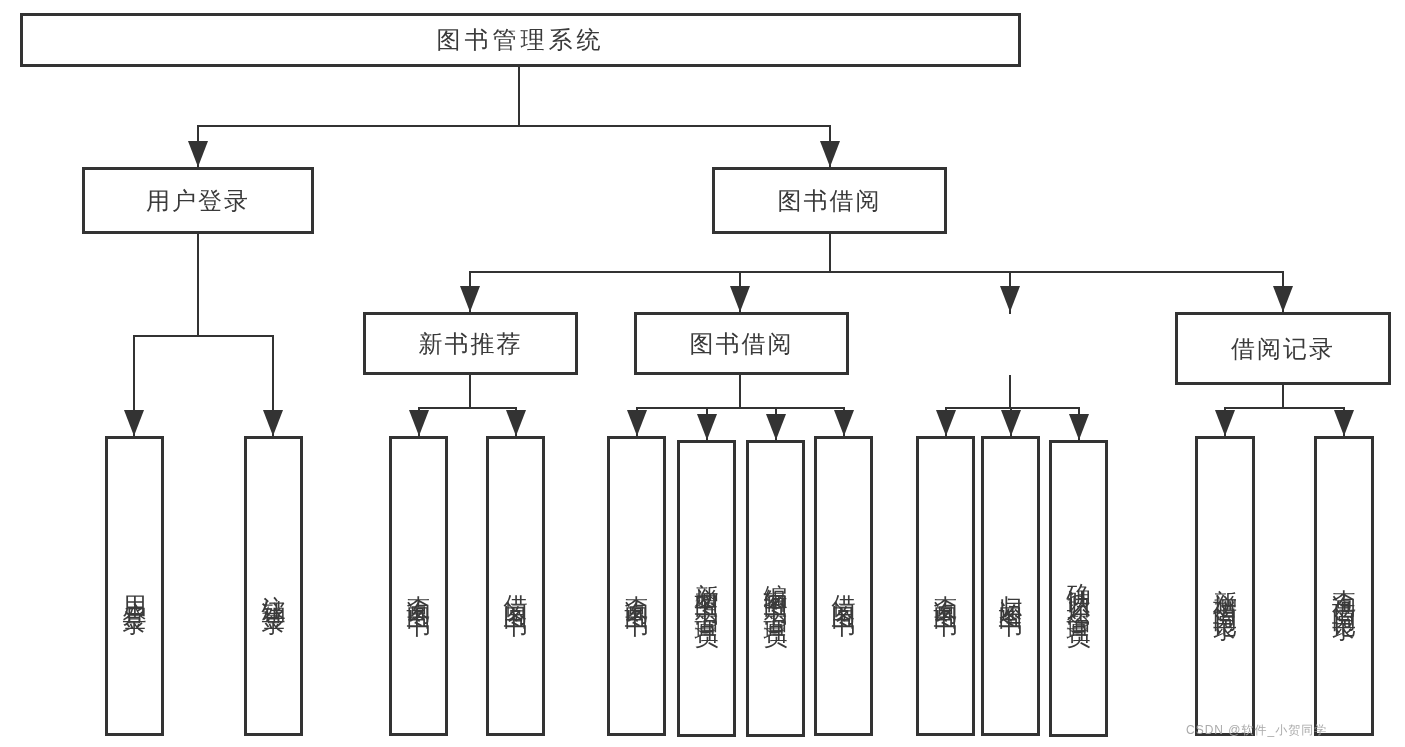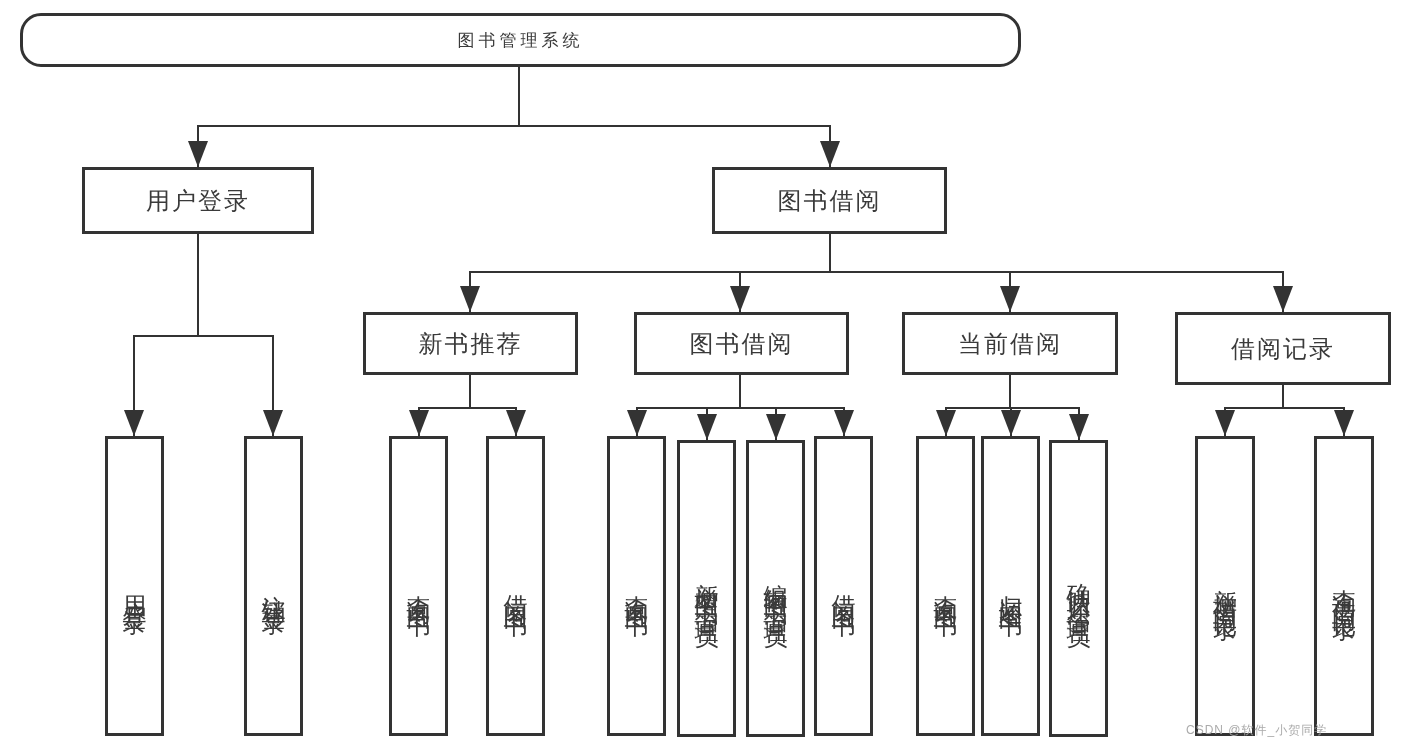--- a/index.html
+++ b/index.html
@@ -5,21 +5,21 @@
   html,body{margin:0;padding:0;background:#ffffff;}
   #canvas{
     position:relative;width:1405px;height:747px;background:#ffffff;overflow:hidden;
     font-family:"Liberation Sans","DejaVu Sans",sans-serif;color:#3a3a3a;
   }
   .b{
     position:absolute;box-sizing:border-box;background:#ffffff;
     border:3px solid #333333;display:flex;align-items:center;justify-content:center;
     font-size:24px;letter-spacing:2px;color:#3a3a3a;z-index:2;text-align:center;
   }
-  .root{font-size:17px;letter-spacing:4px;border-radius:21px;}
+  .root{font-size:24px;letter-spacing:4px;}
   .vb{
     writing-mode:vertical-rl;letter-spacing:6px;font-size:24px;
     line-height:1;padding-top:4px;
   }
   .vl{position:absolute;width:2px;background:#333333;z-index:1;}
   .hl{position:absolute;height:2px;background:#333333;z-index:1;}
   .ar{
     position:absolute;width:0;height:0;z-index:3;
     border-left:10px solid transparent;border-right:10px solid transparent;
     border-top:26px solid #333333;
@@ -96,21 +96,20 @@
   <div class="b root" style="left:20px;top:13px;width:1001px;height:54px;">图书管理系统</div>
 
   <div class="b" style="left:82px;top:167px;width:232px;height:67px;">用户登录</div>
 
   <div class="b" style="left:712px;top:167px;width:235px;height:67px;">图书借阅</div>
 
   <div class="b" style="left:634px;top:312px;width:215px;height:63px;">图书借阅</div>
 
   <div class="b" style="left:363px;top:312px;width:215px;height:63px;">新书推荐</div>
 
-  <div class="b" style="left:902px;top:312px;width:216px;height:63px;">当前借阅</div>
 
   <div class="b" style="left:1175px;top:312px;width:216px;height:73px;">借阅记录</div>
 
   <div class="b vb" style="left:105px;top:436px;width:59px;height:300px;">用户登录</div>
 
   <div class="b vb" style="left:244px;top:436px;width:59px;height:300px;">注销登录</div>
 
   <div class="b vb" style="left:389px;top:436px;width:59px;height:300px;">查询图书</div>
 
   <div class="b vb" style="left:486px;top:436px;width:59px;height:300px;">借阅图书</div>

